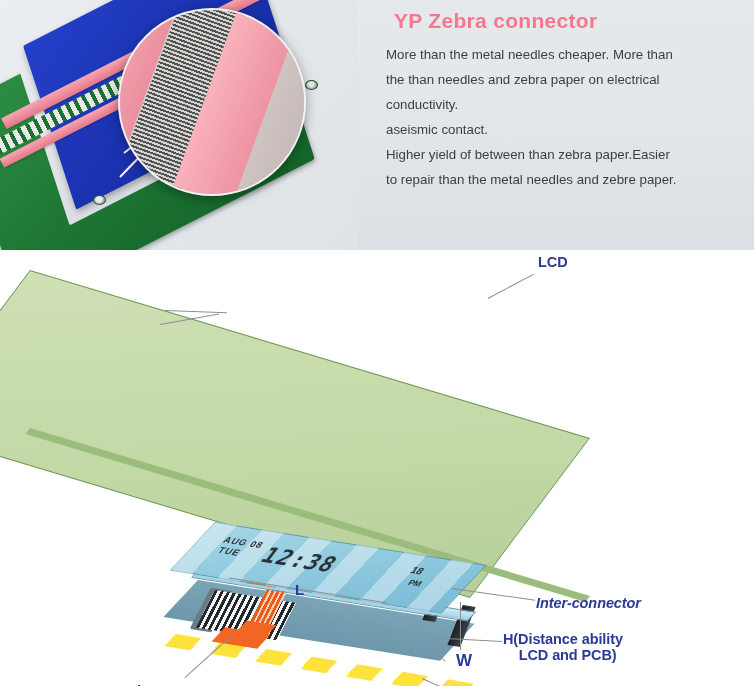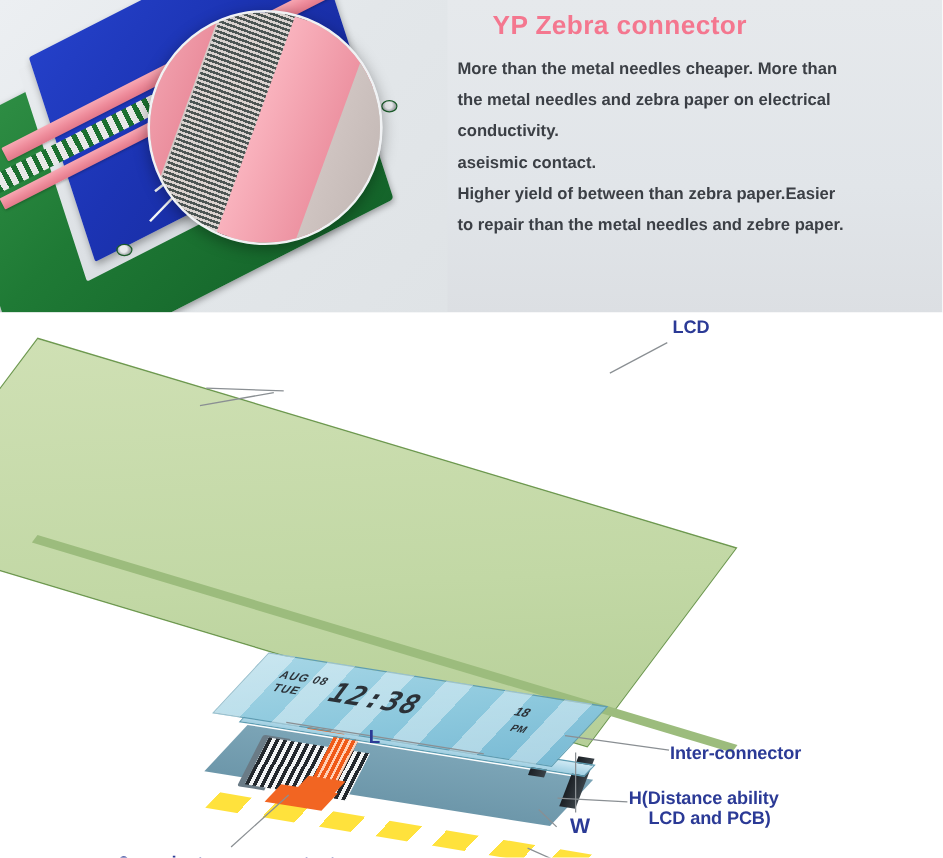--- a/index.html
+++ b/index.html
@@ -108,22 +108,21 @@
   #text-block{
     position:absolute; left:358px; top:0; width:396px; height:318px;
     padding:6px 16px 0 6px;
   }
   #headline{
     color:#f4778f; font-size:21px; font-weight:bold;
     letter-spacing:.3px; margin:3px 0 9px 30px;
   }
   .para{
     color:#3b3f45; font-size:13.3px; line-height:25px;
-    margin:0 0 0 2px;
-    font-weight:bold;
+    margin:0 0 0 22px;
   }
 
   
   #diagram-section{
     position:absolute; left:0; top:250px; width:754px; height:436px;
     background:#ffffff;
   }
   .lbl{
     position:absolute; color:#2b3a96; font-size:14.5px; font-weight:bold;
     line-height:16px; white-space:pre; letter-spacing:-.1px;
@@ -269,21 +268,21 @@
       <div id="mag-pink-c"></div>
       <div id="mag-dark"></div>
       <div id="mag-pink-b"></div>
       <div id="mag-gray-edge"></div>
     </div>
   </div>
 
   <div id="text-block">
     <div id="headline">YP Zebra connector</div>
     <p class="para">More than the metal needles cheaper. More than</p>
-    <p class="para">the metal needles and zebra paper on electrical</p>
+    <p class="para">the than needles and zebra paper on electrical</p>
     <p class="para">conductivity.</p>
     <p class="para">aseismic contact.</p>
     <p class="para">Higher yield of between than zebra paper.Easier</p>
     <p class="para">to repair than the metal needles and zebre paper.</p>
   </div>
 </div>
 
 <div id="diagram-section">
 
   <div id="assy"></div>
@@ -316,21 +315,21 @@
 
   <div id="L-mid-line"></div>
   <div id="L-mid">L</div>
 
   <div class="leader" style="left:165px; top:60px; width:62px; transform:rotate(2deg);"></div>
   <div class="leader" style="left:160px; top:74px; width:60px; transform:rotate(-10deg);"></div>
 
   <div class="lbl" style="left:538px; top:4px;">LCD</div>
   <div class="leader" style="left:488px; top:48px; width:52px; transform:rotate(-28deg);"></div>
 
-  <div class="lbl" style="left:536px; top:345px;">Inter-connector</div>
+  <div class="lbl" style="left:536px; top:345px;font-style:italic;">Inter-connector</div>
   <div class="leader" style="left:452px; top:338px; width:84px; transform:rotate(8deg);"></div>
 
   <div class="lbl" style="left:503px; top:381px;">H(Distance ability
     LCD and PCB)</div>
   <div class="leader" style="left:446px; top:388px; width:56px; transform:rotate(3deg);"></div>
   <div class="dimline v" style="left:460px; top:352px; height:48px;"></div>
 
   <div class="lbl" style="left:456px; top:403px; font-size:17px;">W</div>
   <div class="dimline" style="left:428px; top:404px; width:20px; transform:rotate(44deg);"></div>
 

